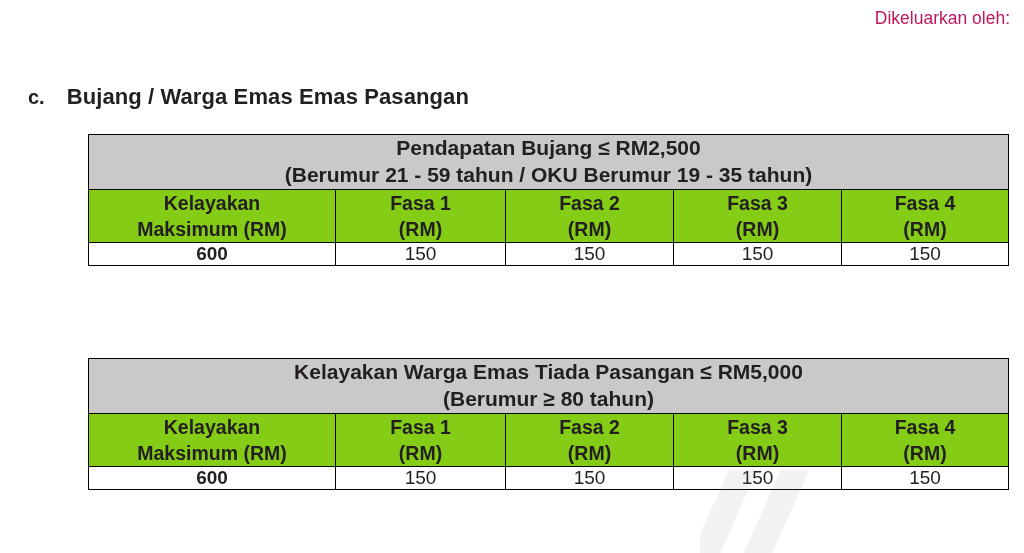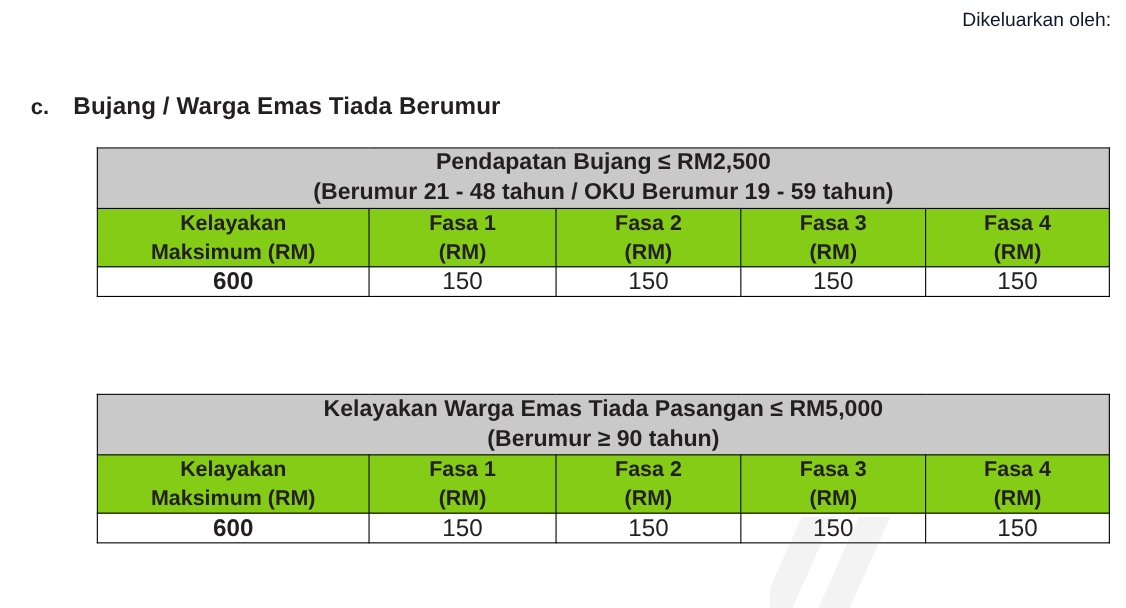--- a/index.html
+++ b/index.html
@@ -23,21 +23,21 @@
   
   .doc-header {
     position: absolute;
     top: 6px;
     right: 14px;
     text-align: right;
     line-height: 1.45;
   }
   .doc-header .line {
     font-size: 17.5px;
-    color: #0f172a;
+    color: #be185d;
     white-space: nowrap;
     margin-left: 24px;
   }
   
   .section-heading {
     position: absolute;
     top: 84px;
     left: 28px;
     display: flex;
     align-items: baseline;
@@ -81,21 +81,21 @@
     padding: 7px 6px 9px 6px;
   }
   td.col-head {
     background: #84cc16;
     font-weight: bold;
     font-size: 19.5px;
     line-height: 1.35;
     padding: 7px 4px 8px 4px;
   }
   td.value-cell {
-    font-size: 22px;
+    font-size: 19px;
     padding: 8px 4px 10px 4px;
     background: transparent;
   }
   td.value-cell.bold {
     font-weight: bold;
   }
   .band-l1 { display: block; }
   .band-l2 { display: block; }
   .ch-l1 { display: block; }
   .ch-l2 { display: block; }
@@ -123,37 +123,37 @@
 <body>
 
 <div class="page">
 
   <div class="doc-header">
     <div class="line">Dikeluarkan oleh:</div>
   </div>
 
   <div class="section-heading">
     <span class="marker">c.</span>
-    <span class="title">Bujang / Warga Emas Tiada Berumur</span>
+    <span class="title">Bujang / Warga Emas Emas Pasangan</span>
   </div>
 
   <div class="tbl-wrap" id="table-1">
     <table class="rate-table">
       <colgroup>
         <col style="width:247px">
         <col style="width:170px">
         <col style="width:168px">
         <col style="width:168px">
         <col style="width:167px">
       </colgroup>
       <tbody>
         <tr>
           <td class="head-band" colspan="5">
             <span class="band-l1">Pendapatan Bujang ≤ RM2,500</span>
-            <span class="band-l2">(Berumur 21 - 48 tahun / OKU Berumur 19 - 59 tahun)</span>
+            <span class="band-l2">(Berumur 21 - 59 tahun / OKU Berumur 19 - 35 tahun)</span>
           </td>
         </tr>
         <tr>
           <td class="col-head">
             <span class="ch-l1">Kelayakan</span>
             <span class="ch-l2">Maksimum (RM)</span>
           </td>
           <td class="col-head">
             <span class="ch-l1">Fasa 1</span>
             <span class="ch-l2">(RM)</span>
@@ -188,21 +188,21 @@
         <col style="width:247px">
         <col style="width:170px">
         <col style="width:168px">
         <col style="width:168px">
         <col style="width:167px">
       </colgroup>
       <tbody>
         <tr>
           <td class="head-band" colspan="5">
             <span class="band-l1">Kelayakan Warga Emas Tiada Pasangan ≤ RM5,000</span>
-            <span class="band-l2">(Berumur ≥ 90 tahun)</span>
+            <span class="band-l2">(Berumur ≥ 80 tahun)</span>
           </td>
         </tr>
         <tr>
           <td class="col-head">
             <span class="ch-l1">Kelayakan</span>
             <span class="ch-l2">Maksimum (RM)</span>
           </td>
           <td class="col-head">
             <span class="ch-l1">Fasa 1</span>
             <span class="ch-l2">(RM)</span>

